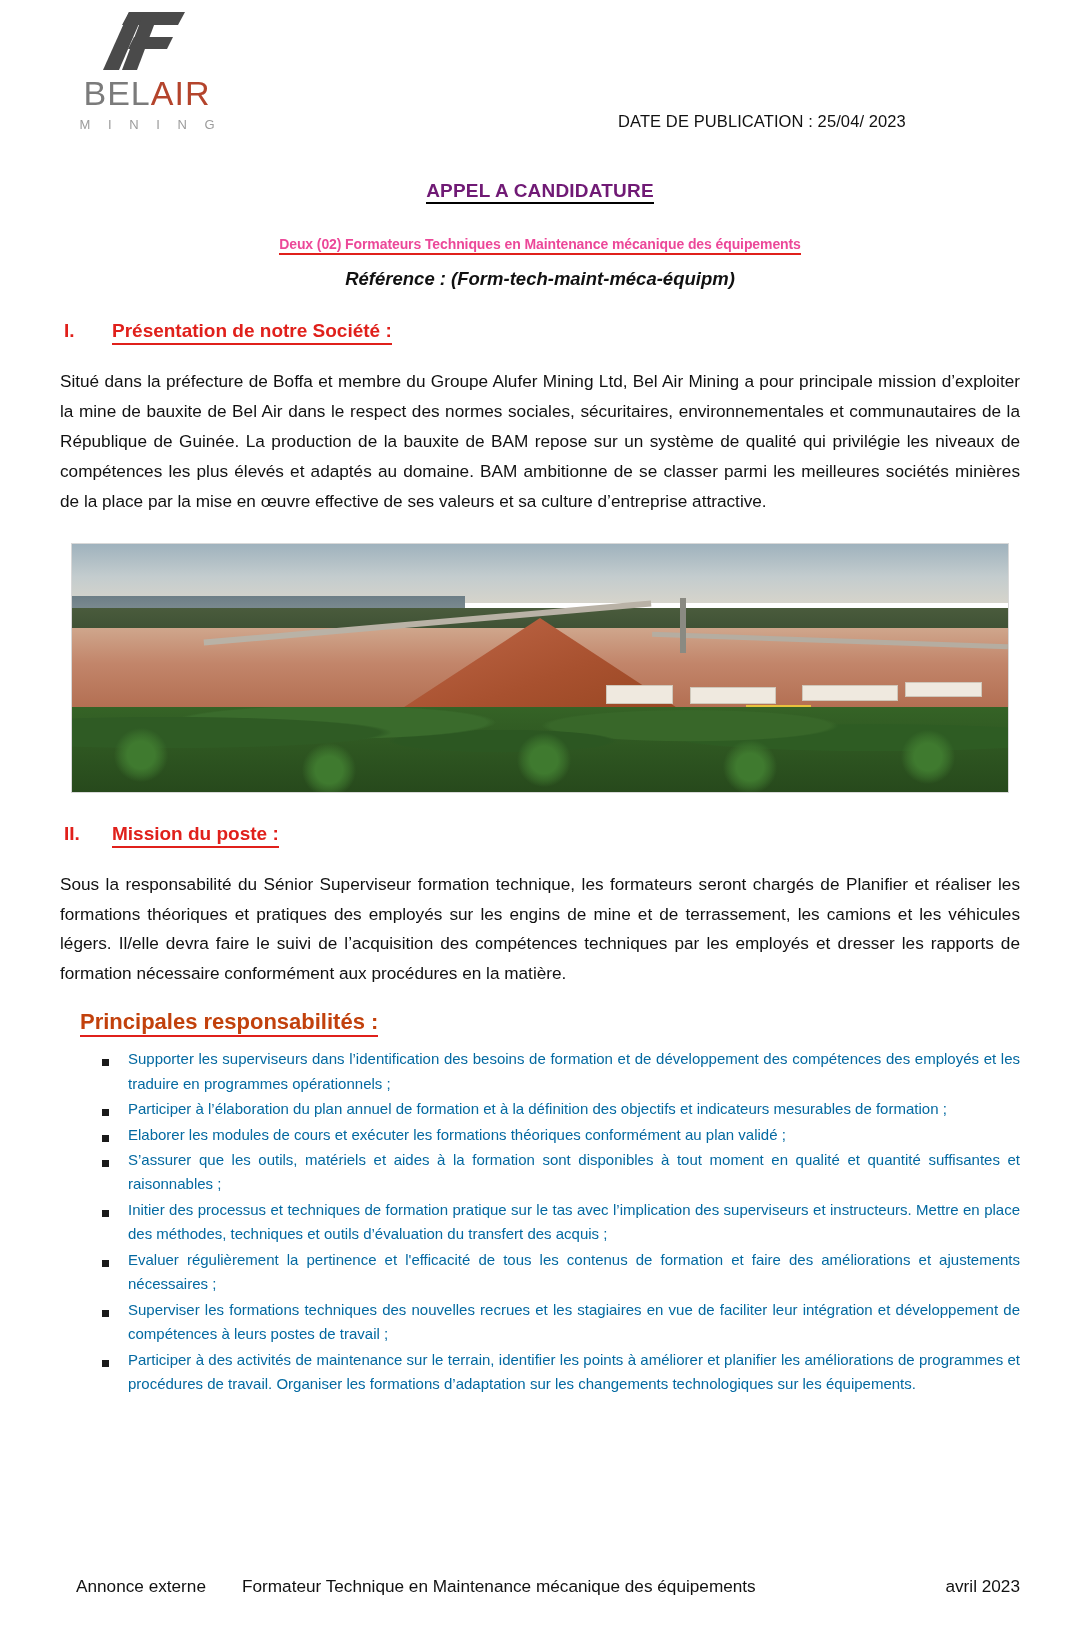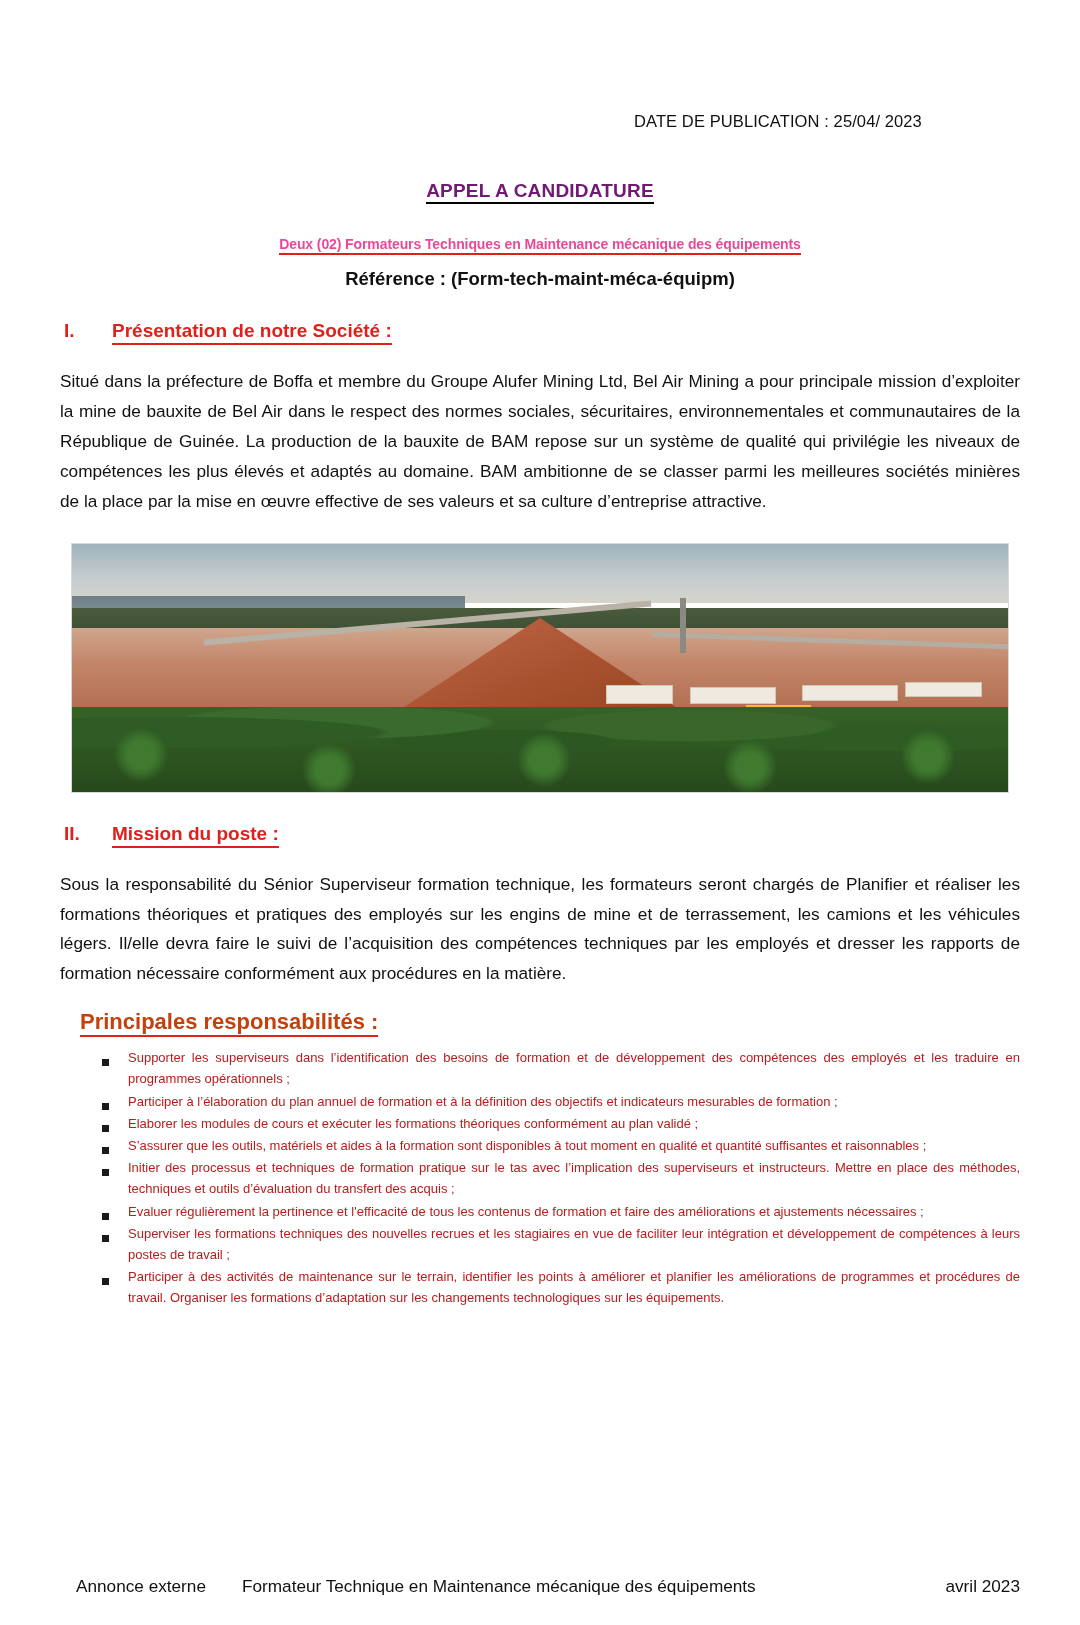--- a/index.html
+++ b/index.html
@@ -55,21 +55,21 @@
   .logo-word .air { color: #b4442c; }
   .logo-sub {
     margin-top: 7px;
     font-size: 13px;
     letter-spacing: 7px;
     color: #9c9c9c;
     text-indent: 7px;
   }
   .pub-date {
     position: absolute;
-    left: 634px;
+    left: 618px;
     top: 112px;
     font-size: 16.5px;
     letter-spacing: 0.1px;
     color: #111;
     white-space: nowrap;
   }
 
   
   .doc-title {
     text-align: center;
@@ -92,20 +92,21 @@
     letter-spacing: -0.1px;
   }
   .job-title span {
     border-bottom: 2px solid #e0201b;
     padding-bottom: 1px;
   }
   .job-ref {
     text-align: center;
     font-size: 18.5px;
     font-weight: bold;
+    font-style: italic;
     color: #111;
     margin: 7px 0 0 0;
   }
 
   
   .section-head {
     display: flex;
     align-items: baseline;
     margin: 30px 0 0 0;
     padding-left: 64px;
@@ -214,24 +215,24 @@
   }
 
   
   ul.resp {
     margin: 12px 60px 0 60px;
     padding: 0 0 0 68px;
     list-style: none;
   }
   ul.resp li {
     position: relative;
-    font-size: 13px;
+    font-size: 15px;
     line-height: 1.63;
     text-align: justify;
-    color: #b91c1c;
+    color: #0369a1;
     margin: 0 0 1px 0;
   }
   ul.resp li::before {
     content: "";
     position: absolute;
     left: -26px;
     top: 12px;
     width: 7px;
     height: 7px;
     background: #1a1a1a;
@@ -252,20 +253,32 @@
   .footer .f-mid { flex: 1 1 auto; padding-left: 36px; }
   .footer .f-right { flex: 0 0 auto; }
 </style>
 </head>
 <body>
 
 <div class="page">
 
   <div class="header-band">
 
+    <div class="logo">
+      <svg class="logo-mark" viewBox="0 0 96 66" aria-hidden="true">
+        <path d="M30 4 L45 4 L20 62 L4 62 Z" fill="#4a4a4a"></path>
+        <path d="M30 4 L86 4 L79 17 L23 17 Z" fill="#4a4a4a"></path>
+        <path d="M45 4 L60 4 L38 62 L23 62 Z" fill="#4a4a4a"></path>
+        <path d="M35 29 L74 29 L68 41 L29 41 Z" fill="#4a4a4a"></path>
+      </svg>
+      <div class="logo-word">
+        <span class="bel">BEL</span><span class="air">AIR</span>
+      </div>
+      <div class="logo-sub">M I N I N G</div>
+    </div>
 
     <div class="pub-date">DATE DE PUBLICATION : 25/04/ 2023</div>
   </div>
 
   <div class="doc-title">
     <span>APPEL A CANDIDATURE</span>
   </div>
 
   <div class="job-title">
     <span>Deux (02) Formateurs Techniques en Maintenance mécanique des équipements</span>

